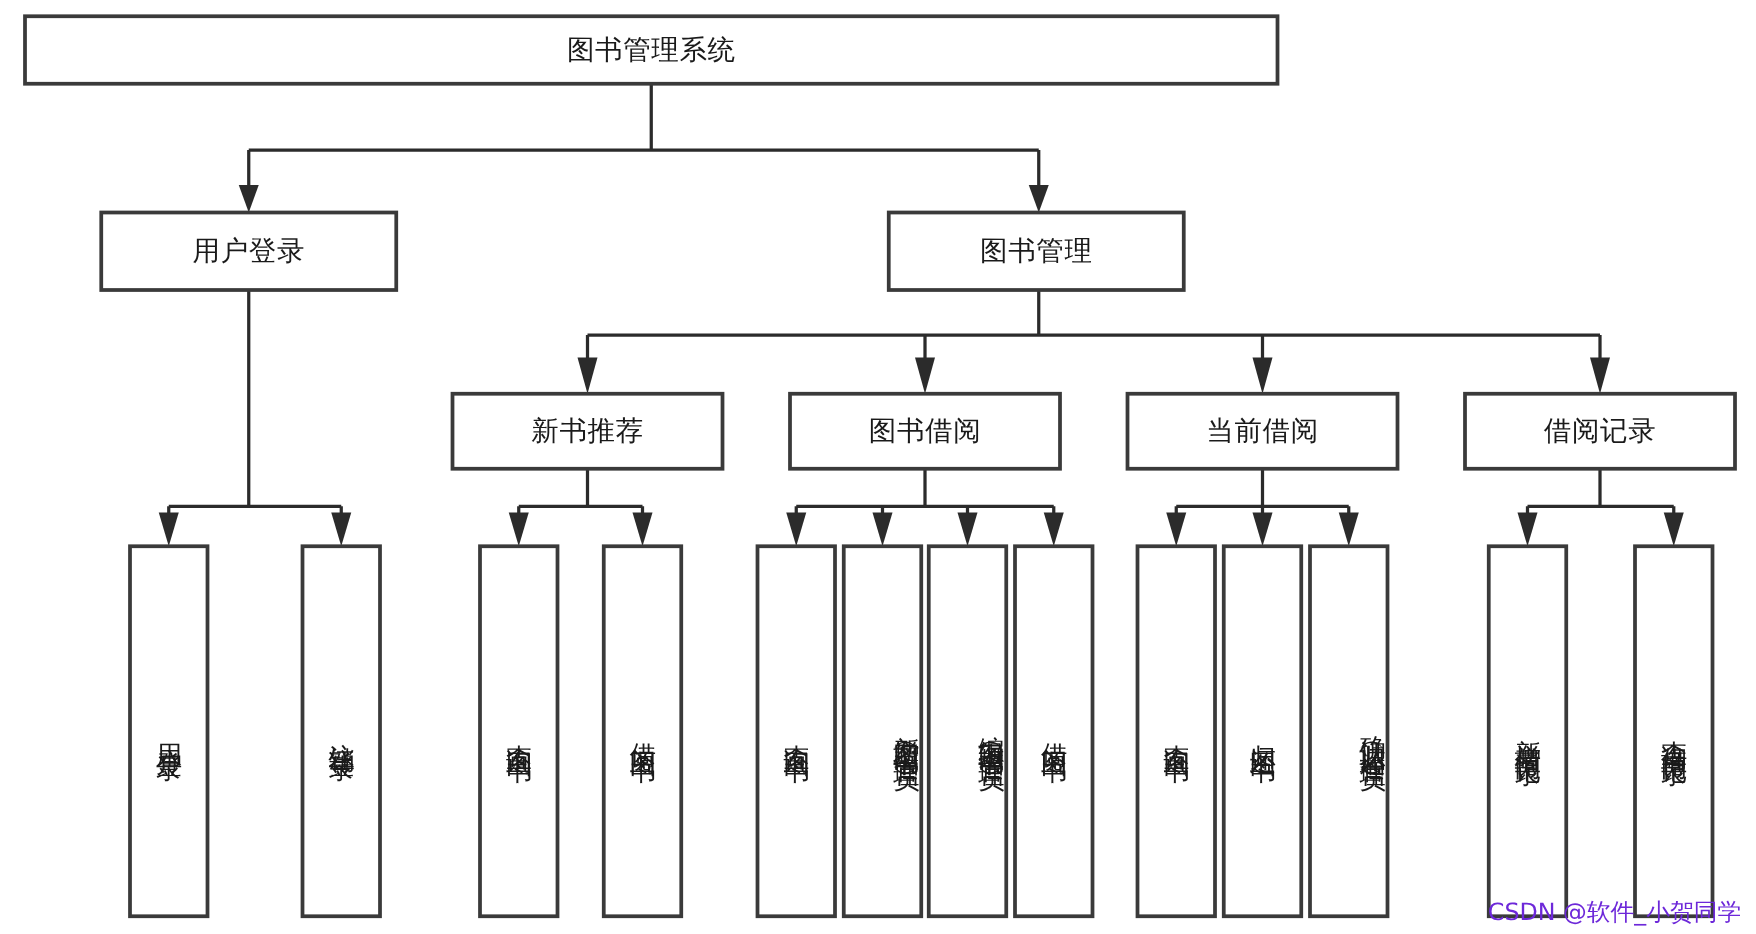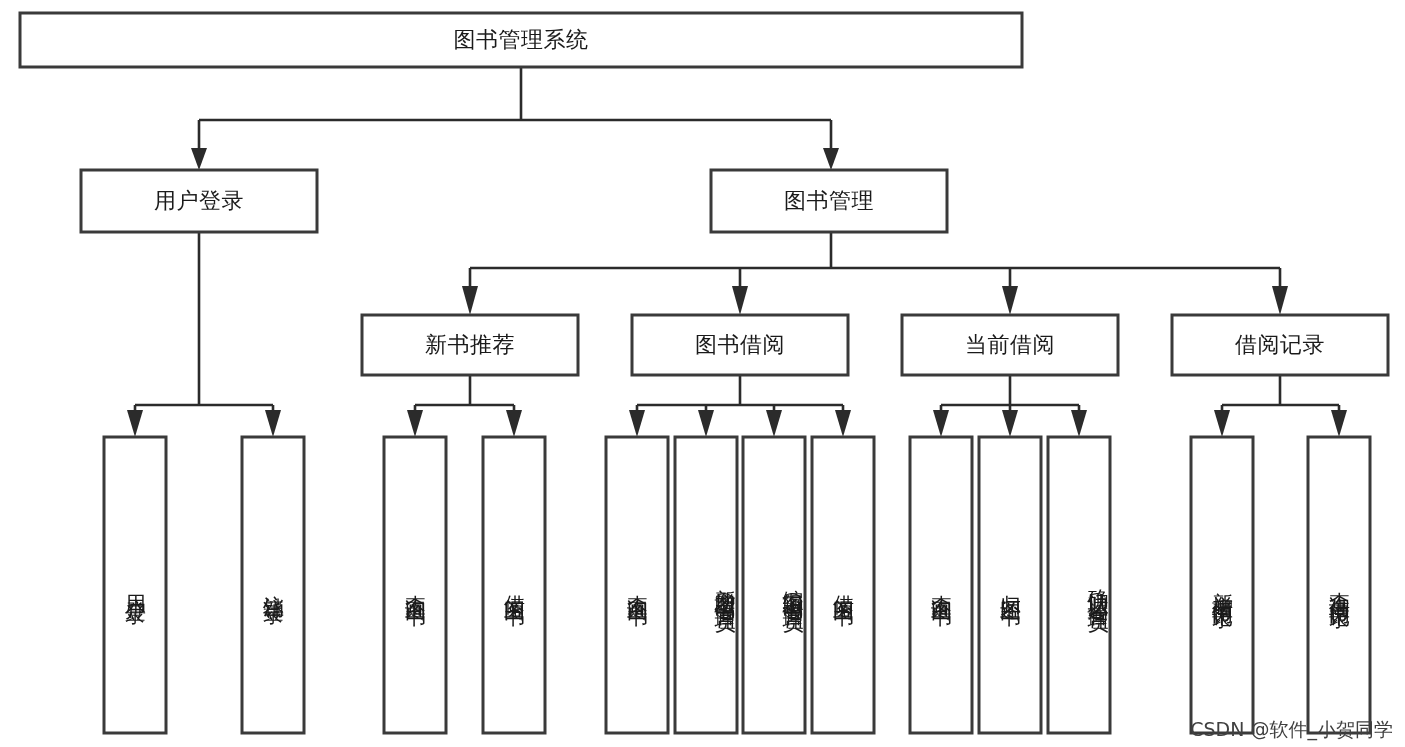--- a/index.html
+++ b/index.html
@@ -64,21 +64,21 @@
     justify-content: center;
     pointer-events: none;
     user-select: none;
   }
   .watermark {
     position: absolute;
     right: 12px;
     bottom: 4px;
     font-family: "DejaVu Sans", "Liberation Sans", sans-serif;
     font-size: 19px;
-    color: #404040;
+    color: #6d28d9;
     white-space: nowrap;
     user-select: none;
   }
 </style>
 </head>
 <body>
 
 <div id="diagram-root">
 
   <svg class="flow" viewBox="0 0 1405 747" xmlns="http://www.w3.org/2000/svg">

